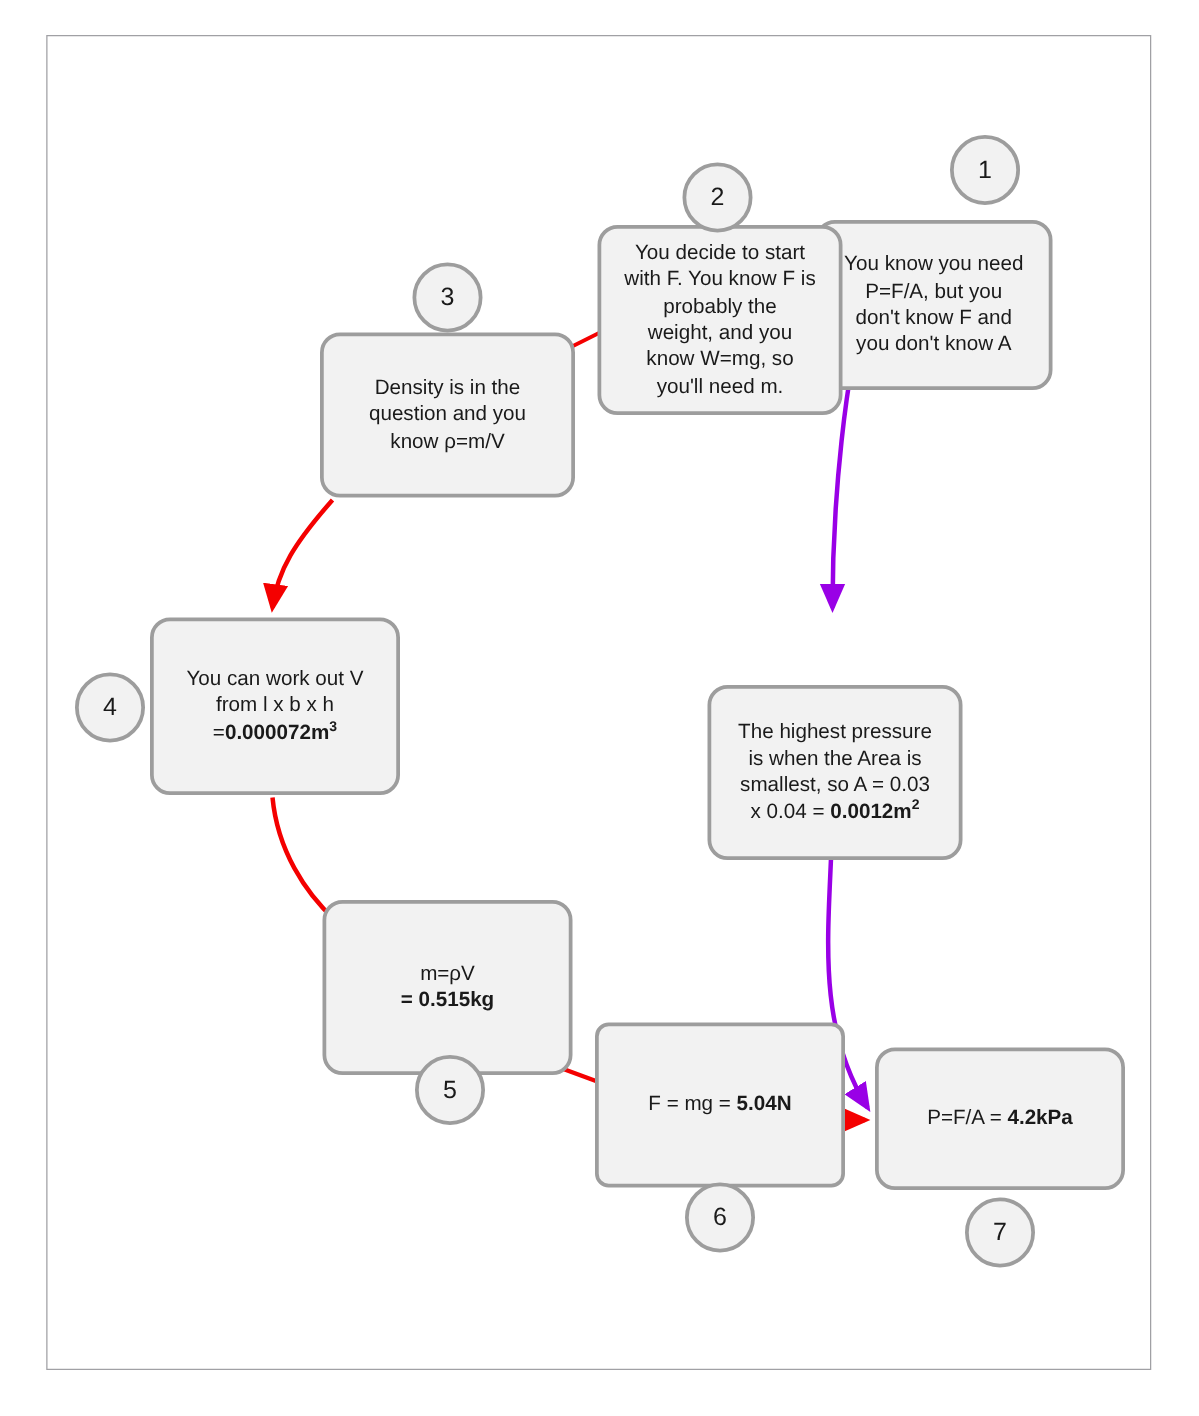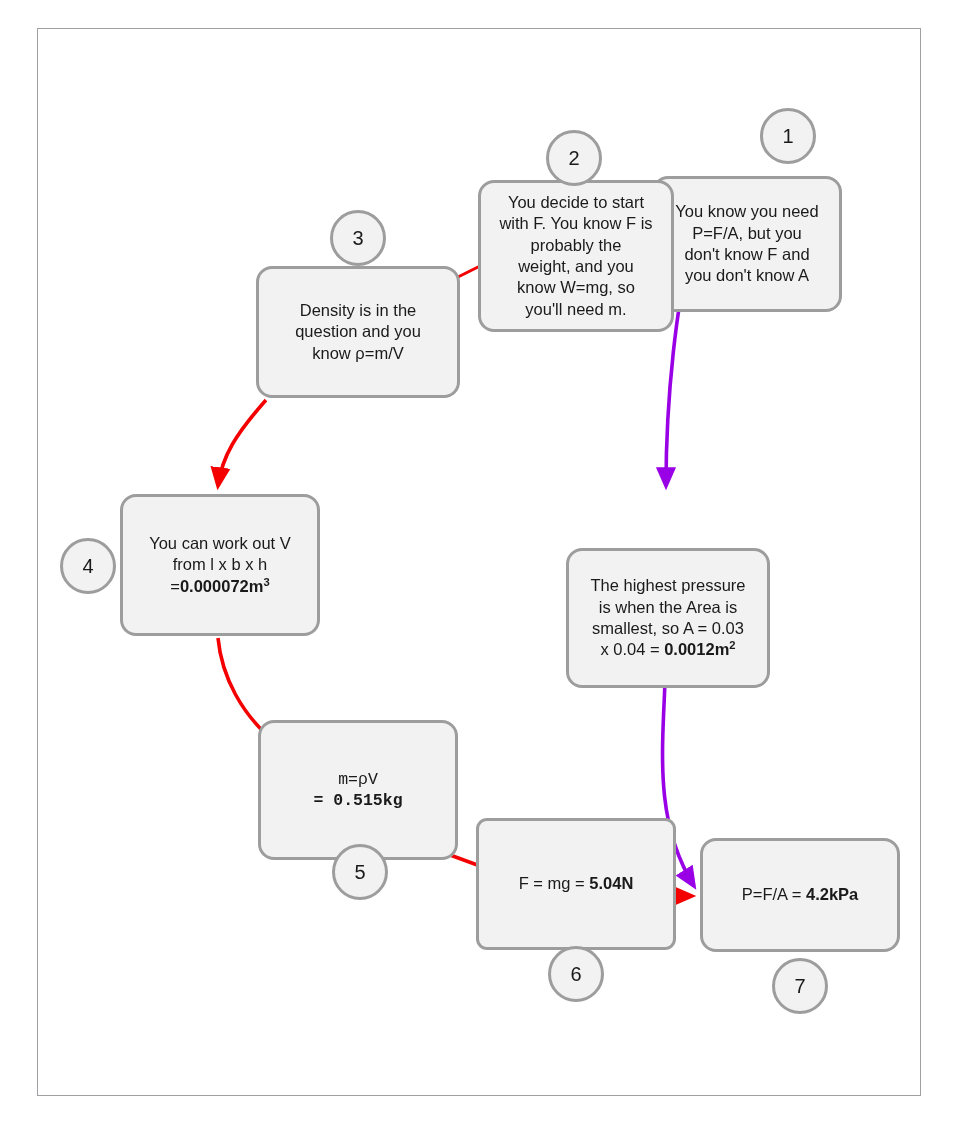--- a/index.html
+++ b/index.html
@@ -83,21 +83,21 @@
   #badge-2 { left: 546px; top: 130px; }
 
   #node-3 { left: 256px; top: 266px; width: 204px; height: 132px; }
   #badge-3 { left: 330px; top: 210px; }
 
   #node-4 { left: 120px; top: 494px; width: 200px; height: 142px; }
   #badge-4 { left: 60px; top: 538px; }
 
   #node-area { left: 566px; top: 500px; width: 204px; height: 140px; margin-top: 48px; }
 
-  #node-5 { left: 258px; top: 720px; width: 200px; height: 140px; font-family: Liberation Mono, monospace; }
+  #node-5 { left: 258px; top: 720px; width: 200px; height: 140px; }
   #badge-5 { left: 332px; top: 844px; }
 
   #node-6 { left: 476px; top: 818px; width: 200px; height: 132px; border-radius: 11px; }
   #badge-6 { left: 548px; top: 946px; }
 
   #node-7 { left: 700px; top: 838px; width: 200px; height: 114px; }
   #badge-7 { left: 772px; top: 958px; }
 </style>
 </head>
 <body>

